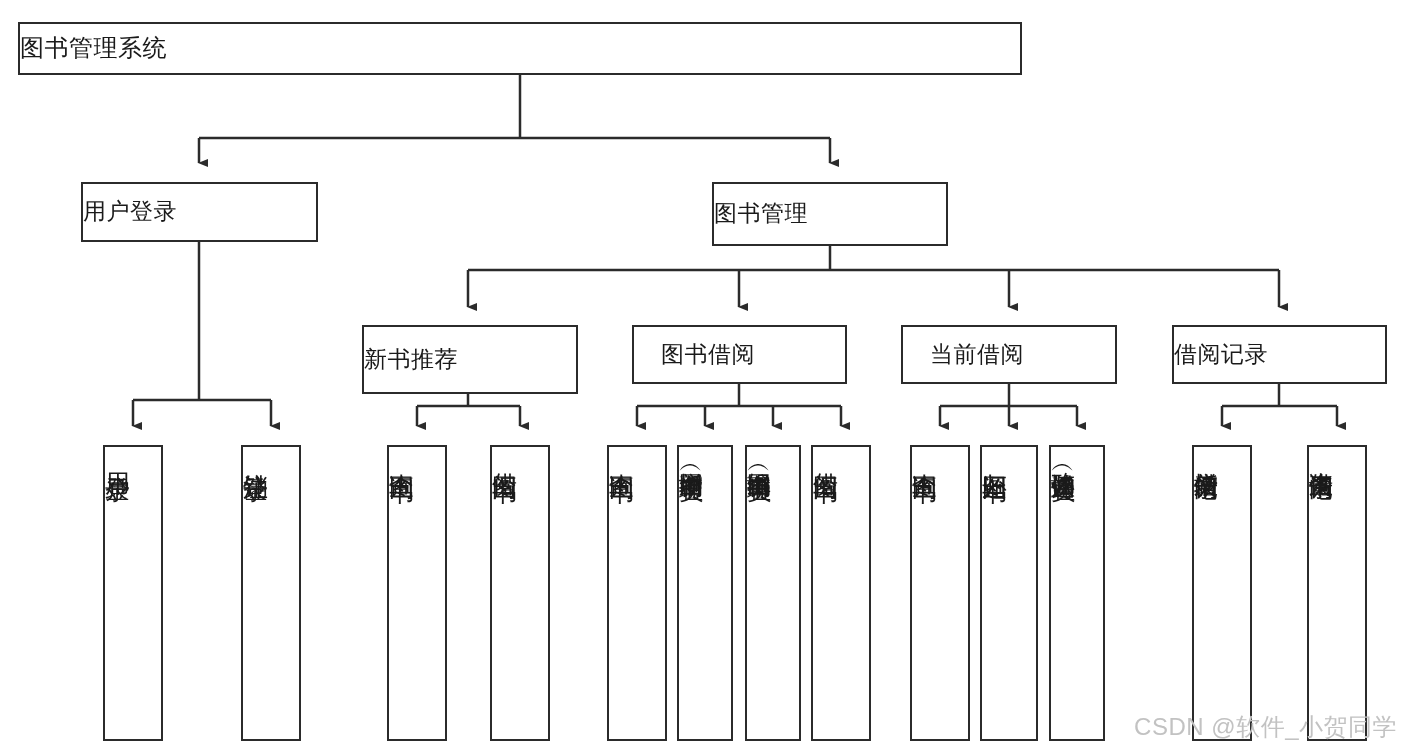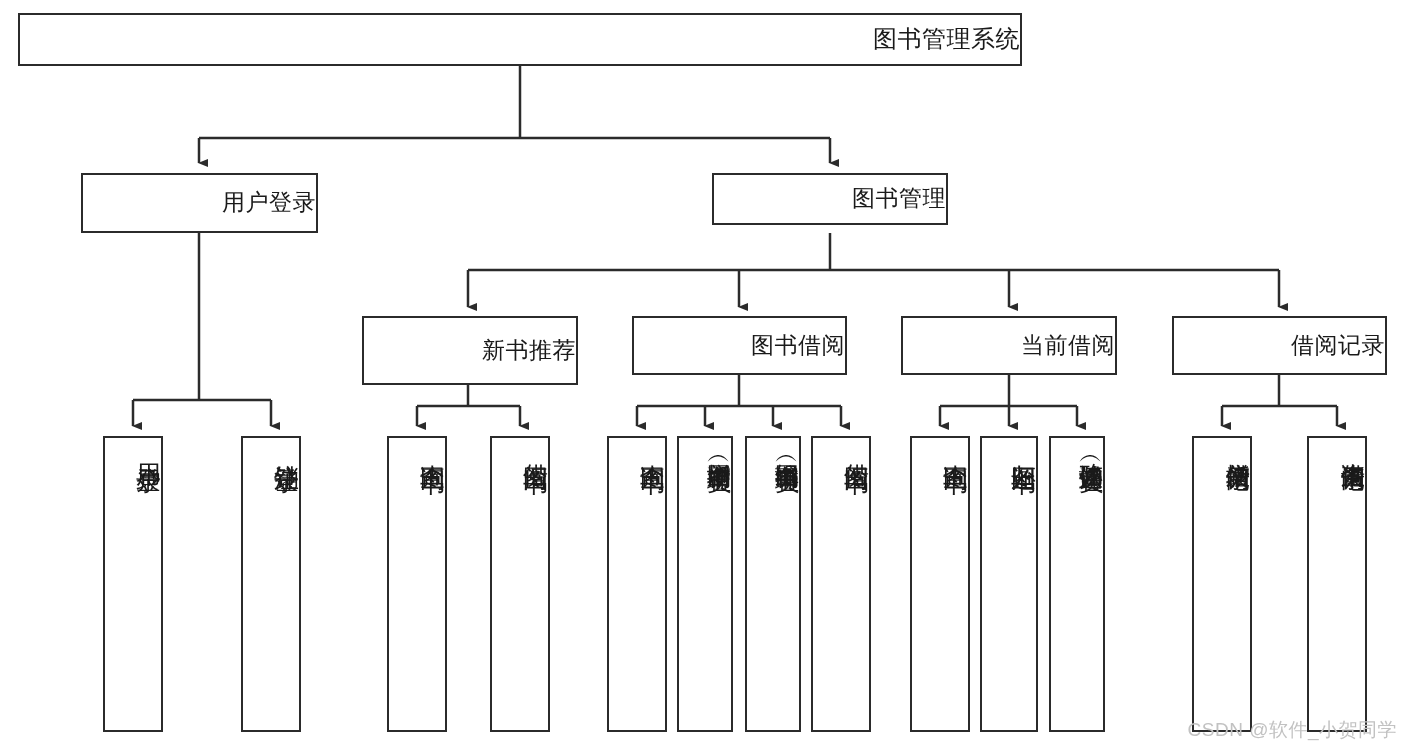--- a/index.html
+++ b/index.html
@@ -25,22 +25,23 @@
     height: 747px;
     pointer-events: none;
   }
   .node {
     position: absolute;
     box-sizing: border-box;
     border: 2.5px solid #2b2b2b;
     background: #ffffff;
     display: flex;
     align-items: center;
-    justify-content: flex-end;
+    justify-content: flex-start;
     color: #1a1a1a;
+    margin-top: 9px;
   }
   .node .label {
     display: block;
     text-align: center;
     line-height: 1.04;
     letter-spacing: 0.5px;
   }
   
   .node.horiz .label {
     writing-mode: horizontal-tb;
@@ -61,21 +62,21 @@
     white-space: nowrap;
   }
   .node.vert.tall .label {
     font-size: 24px;
     letter-spacing: 1px;
   }
   .watermark {
     position: absolute;
     right: 8px;
     bottom: 4px;
-    font-size: 19px;
+    font-size: 24px;
     color: #c2c2c2;
     letter-spacing: 0.5px;
     white-space: nowrap;
     font-family: "Liberation Sans", "DejaVu Sans", sans-serif;
   }
 </style>
 </head>
 <body>
 
 <div id="canvas">
@@ -132,21 +133,21 @@
     </g>
   </svg>
 
   <div class="node horiz root" style="left:18px; top:13px; width:1004px; height:53px;">
     <span class="label">图书管理系统</span>
   </div>
 
   <div class="node horiz" style="left:81px; top:173px; width:237px; height:60px;">
     <span class="label">用户登录</span>
   </div>
-  <div class="node horiz" style="left:712px; top:173px; width:236px; height:52px;">
+  <div class="node horiz" style="left:712px; top:173px; width:236px; height:64px;">
     <span class="label">图书管理</span>
   </div>
 
   <div class="node horiz" style="left:362px; top:316px; width:216px; height:69px;">
     <span class="label">新书推荐</span>
   </div>
   <div class="node horiz" style="left:632px; top:316px; width:215px; height:59px;padding-left:27px;">
     <span class="label">图书借阅</span>
   </div>
   <div class="node horiz" style="left:901px; top:316px; width:216px; height:59px;padding-left:27px;">

